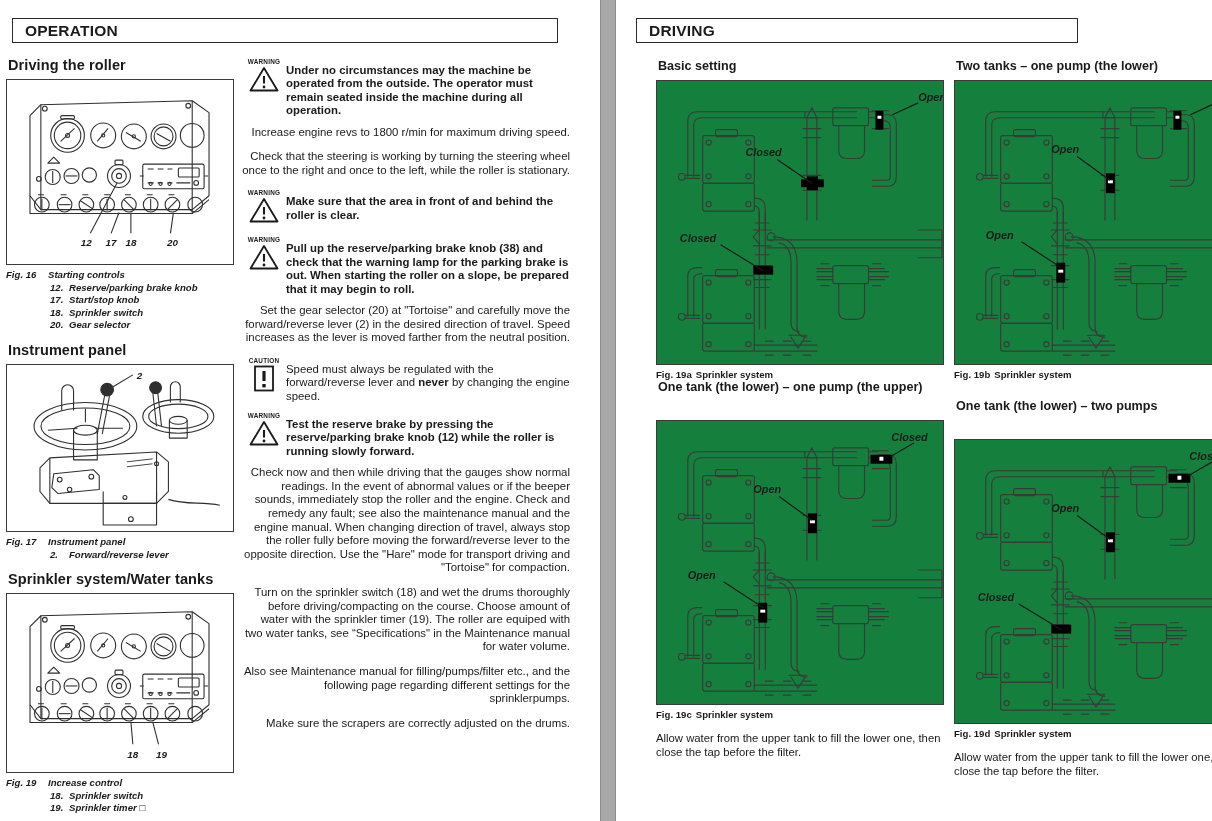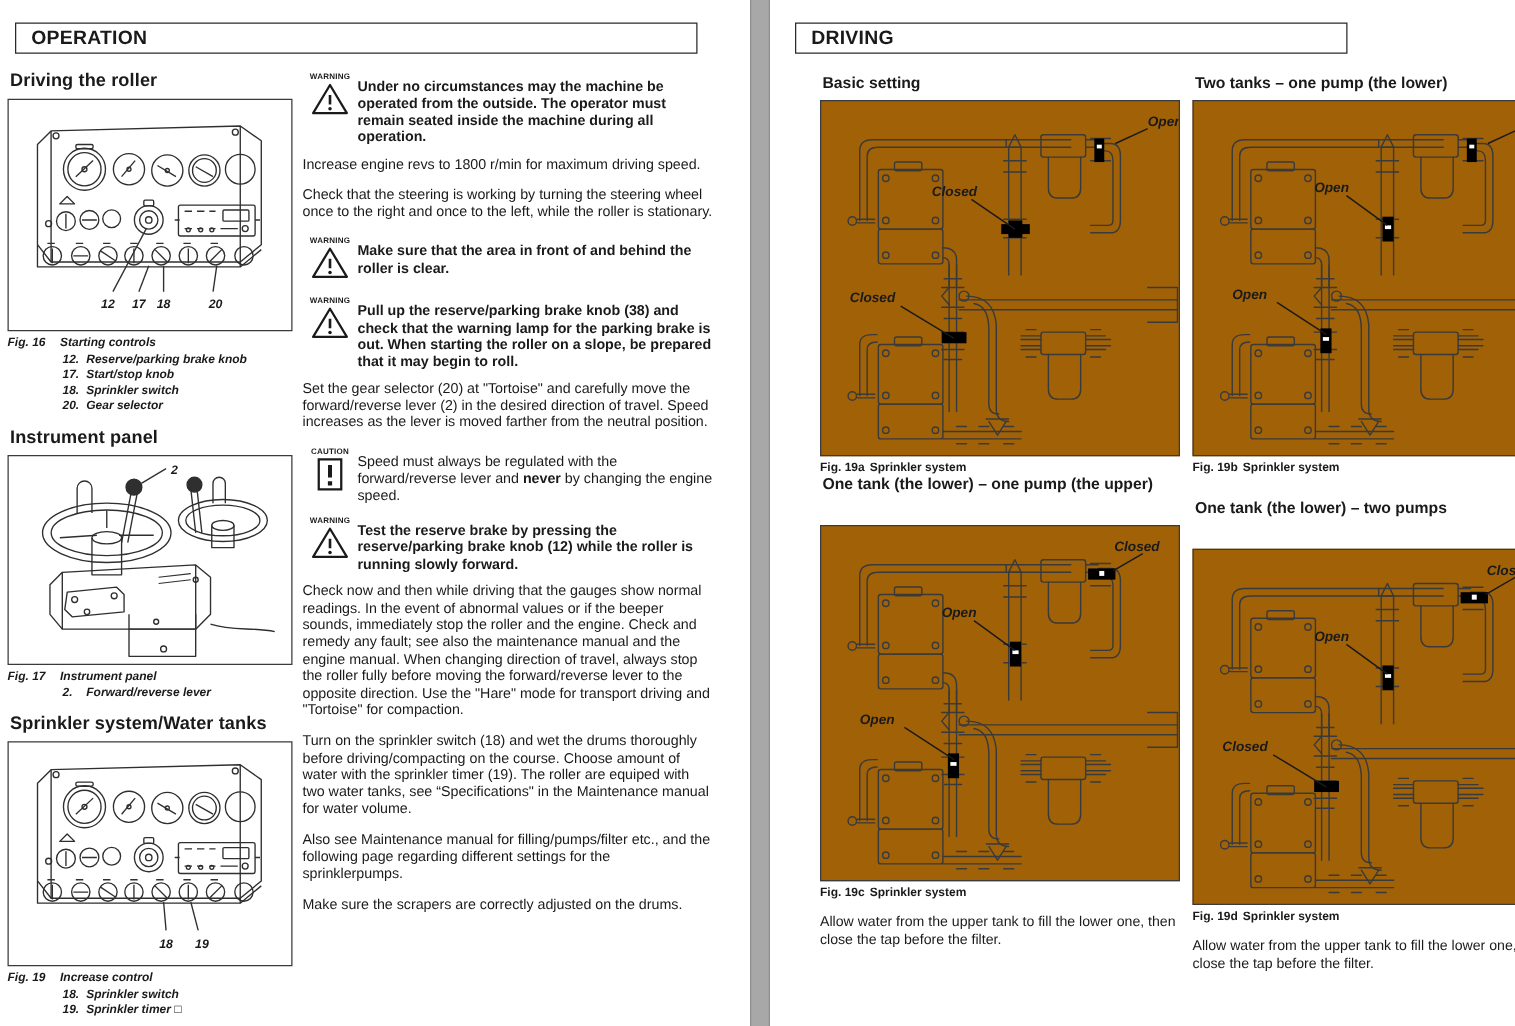--- a/index.html
+++ b/index.html
@@ -79,32 +79,33 @@
     font-weight: bold;
     padding-top: 7px;
   }
   .notice-body.caution { font-weight: normal; }
   .notice-body.caution b { font-weight: bold; margin-top: 36px; }
 
   p.body {
     font-size: 11.4px;
     line-height: 13.6px;
     margin: 0 0 11px 0;
+    text-align: right;
   }
 
   
   .sch-grid { display: grid; grid-template-columns: 288px 288px; gap: 0 10px; margin: 16px 12px 0 20px; padding-left: 20px; }
   .sch-cell { }
   h3.schhead {
     font-size: 12.6px;
     font-weight: bold;
     margin: 0 0 6px 2px;
     line-height: 15px;
   }
-  .schbox { border: 1.1px solid #3a3a3a; box-sizing: border-box; background: #a16207; text-align: center; }
+  .schbox { border: 1.1px solid #3a3a3a; box-sizing: border-box; background: #15803d; text-align: center; }
   .schcap { font-size: 9.6px; font-weight: bold; margin-top: 4px; }
   .schcap .id { margin-right: 4px; }
   p.schnote { font-size: 11.3px; line-height: 13.6px; margin: 12px 0 0 0; }
   .row2-head { min-height: 34px; }
 </style>
 </head>
 <body>
 
 <div class="spread">
 

